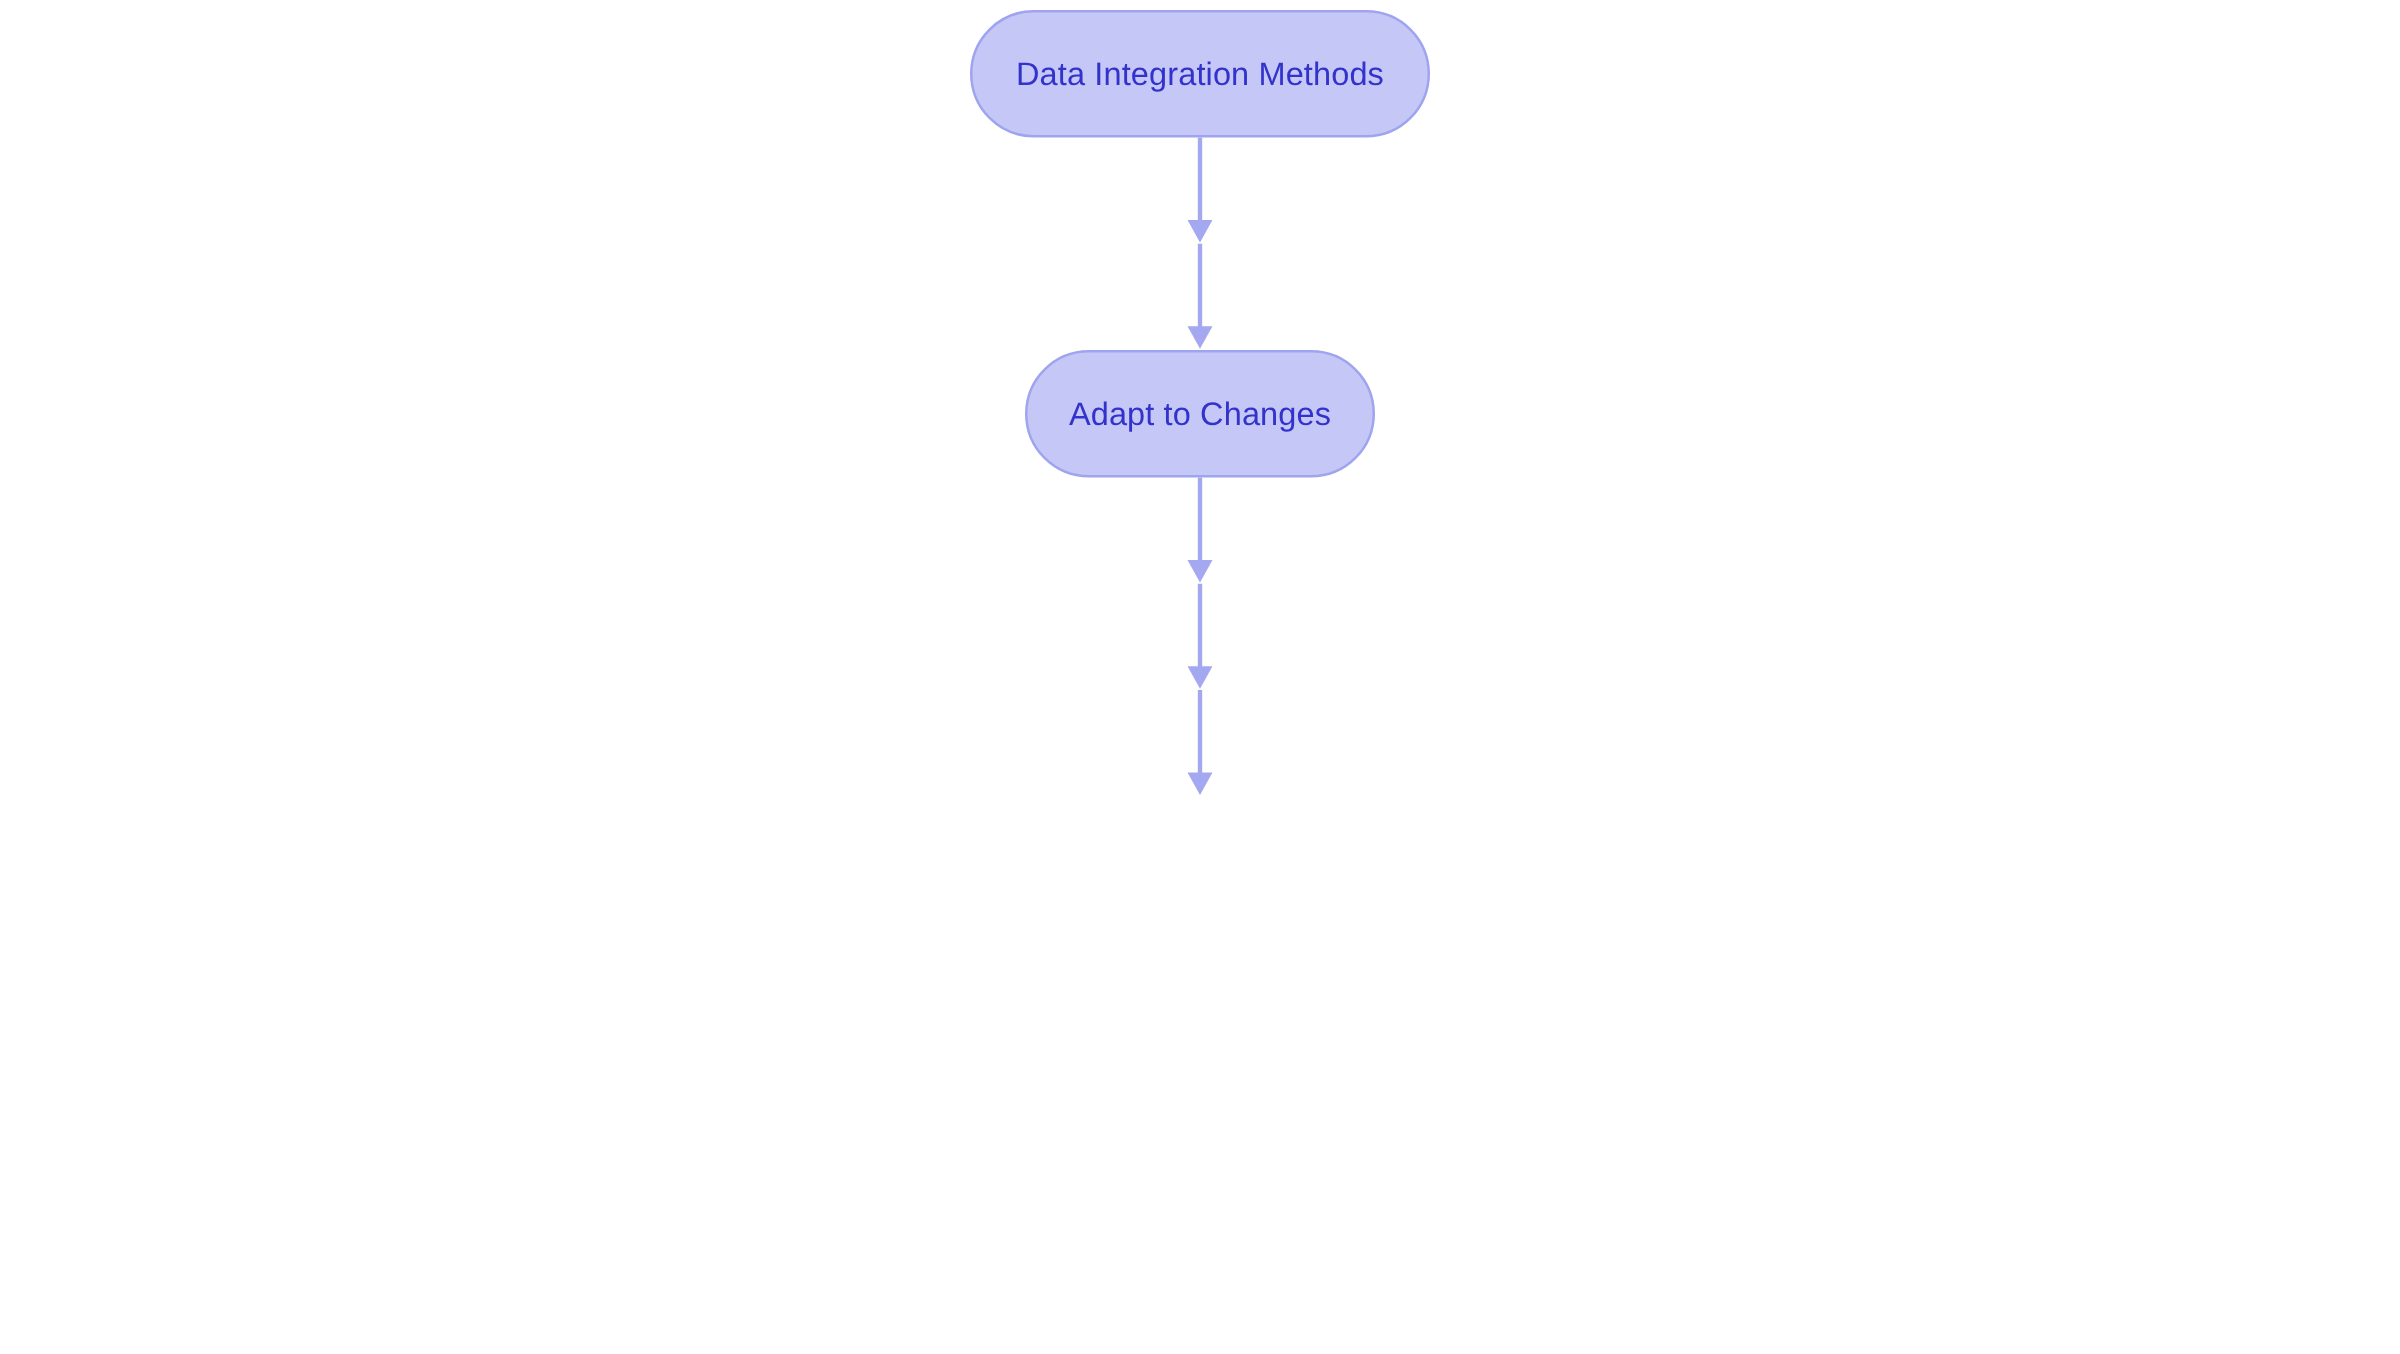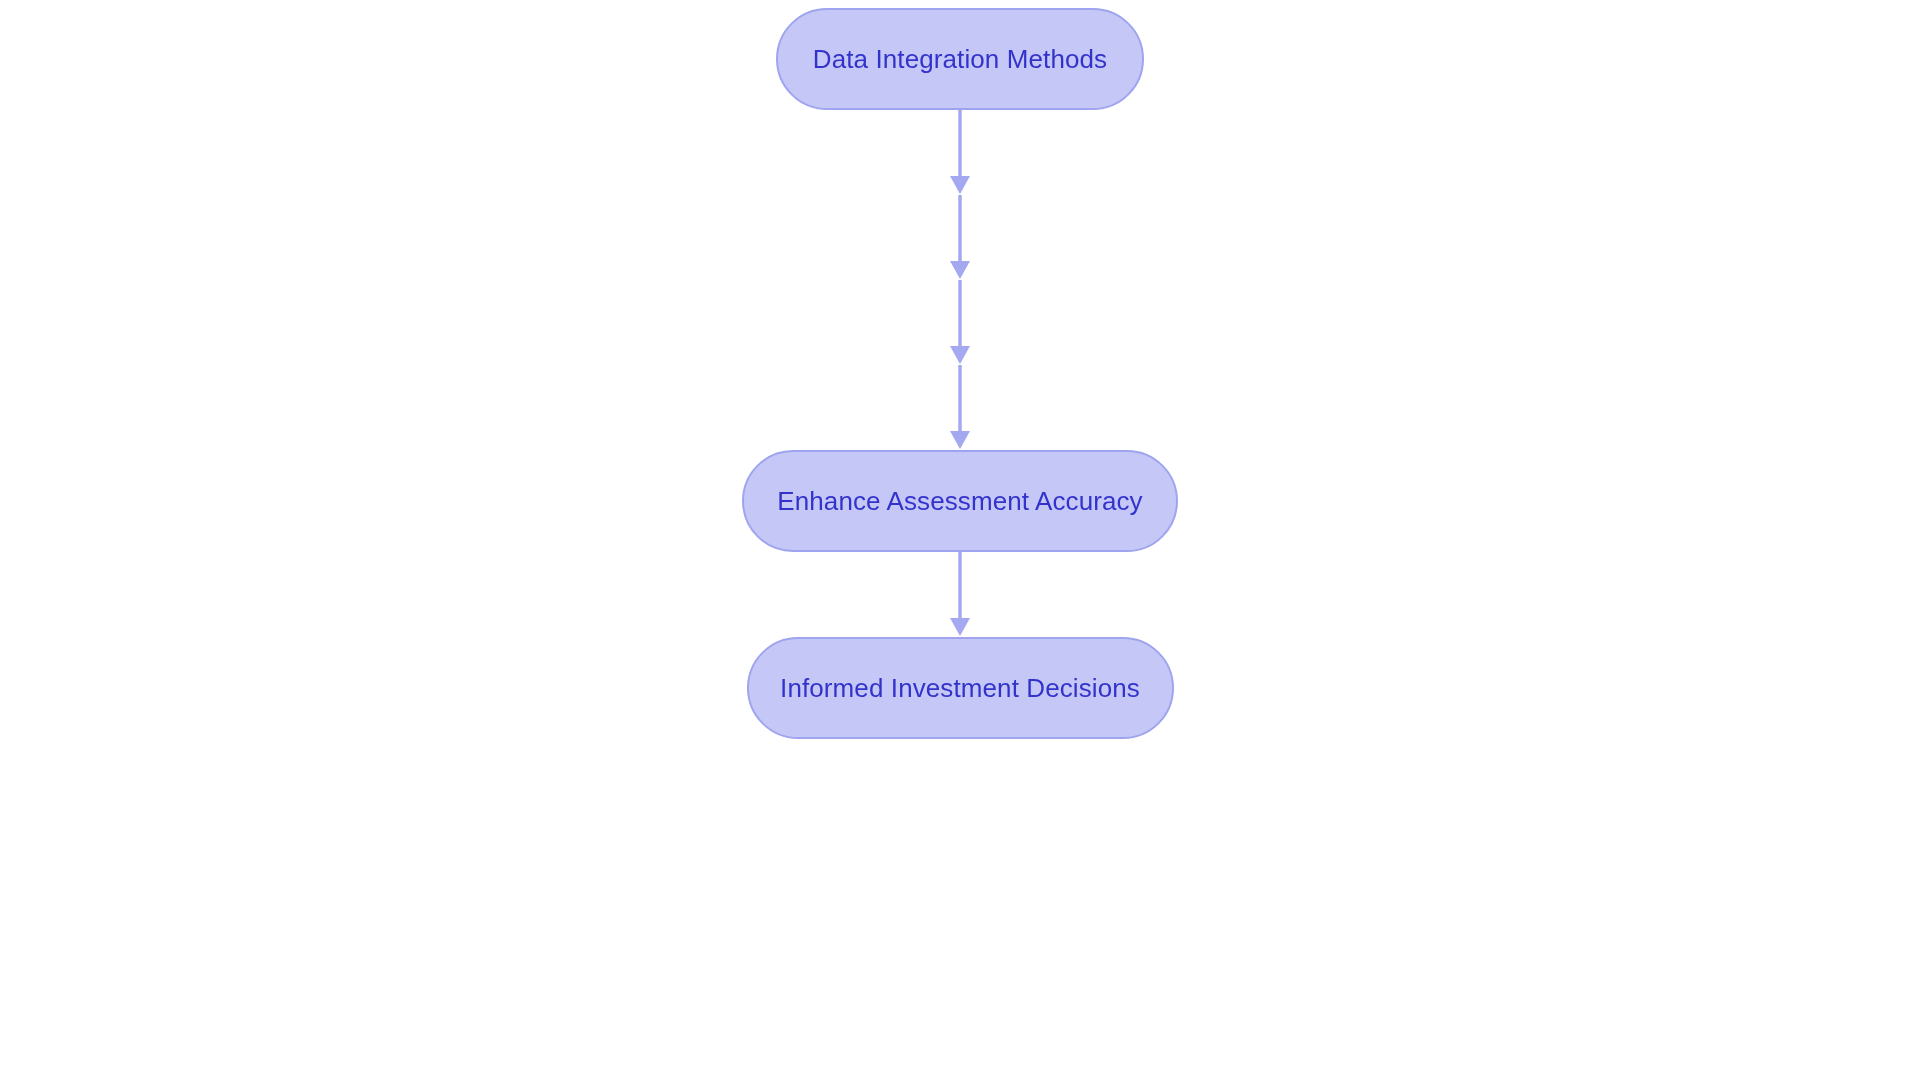--- a/index.html
+++ b/index.html
@@ -98,45 +98,42 @@
     </div>
 
 
     <div class="connector">
       <svg viewBox="0 0 24 85" xmlns="http://www.w3.org/2000/svg">
         <line x1="12" y1="0" x2="12" y2="70" stroke="#a3a8f0" stroke-width="3.5"></line>
         <polygon points="12,84 2,66 22,66" fill="#a3a8f0"></polygon>
       </svg>
     </div>
 
+    <div class="node node-w3">
+      <span class="node-label">Adapt to Changes</span>
+    </div>
 
     <div class="connector">
       <svg viewBox="0 0 24 85" xmlns="http://www.w3.org/2000/svg">
         <line x1="12" y1="0" x2="12" y2="70" stroke="#a3a8f0" stroke-width="3.5"></line>
         <polygon points="12,84 2,66 22,66" fill="#a3a8f0"></polygon>
       </svg>
     </div>
 
 
     <div class="connector">
       <svg viewBox="0 0 24 85" xmlns="http://www.w3.org/2000/svg">
         <line x1="12" y1="0" x2="12" y2="70" stroke="#a3a8f0" stroke-width="3.5"></line>
         <polygon points="12,84 2,66 22,66" fill="#a3a8f0"></polygon>
       </svg>
     </div>
 
-    <div class="node node-w5">
-      <span class="node-label">Enhance Assessment Accuracy</span>
-    </div>
 
     <div class="connector">
       <svg viewBox="0 0 24 85" xmlns="http://www.w3.org/2000/svg">
         <line x1="12" y1="0" x2="12" y2="70" stroke="#a3a8f0" stroke-width="3.5"></line>
         <polygon points="12,84 2,66 22,66" fill="#a3a8f0"></polygon>
       </svg>
     </div>
 
-    <div class="node node-w6">
-      <span class="node-label">Informed Investment Decisions</span>
-    </div>
 
   </div>
 </div>
 
 </body></html>

